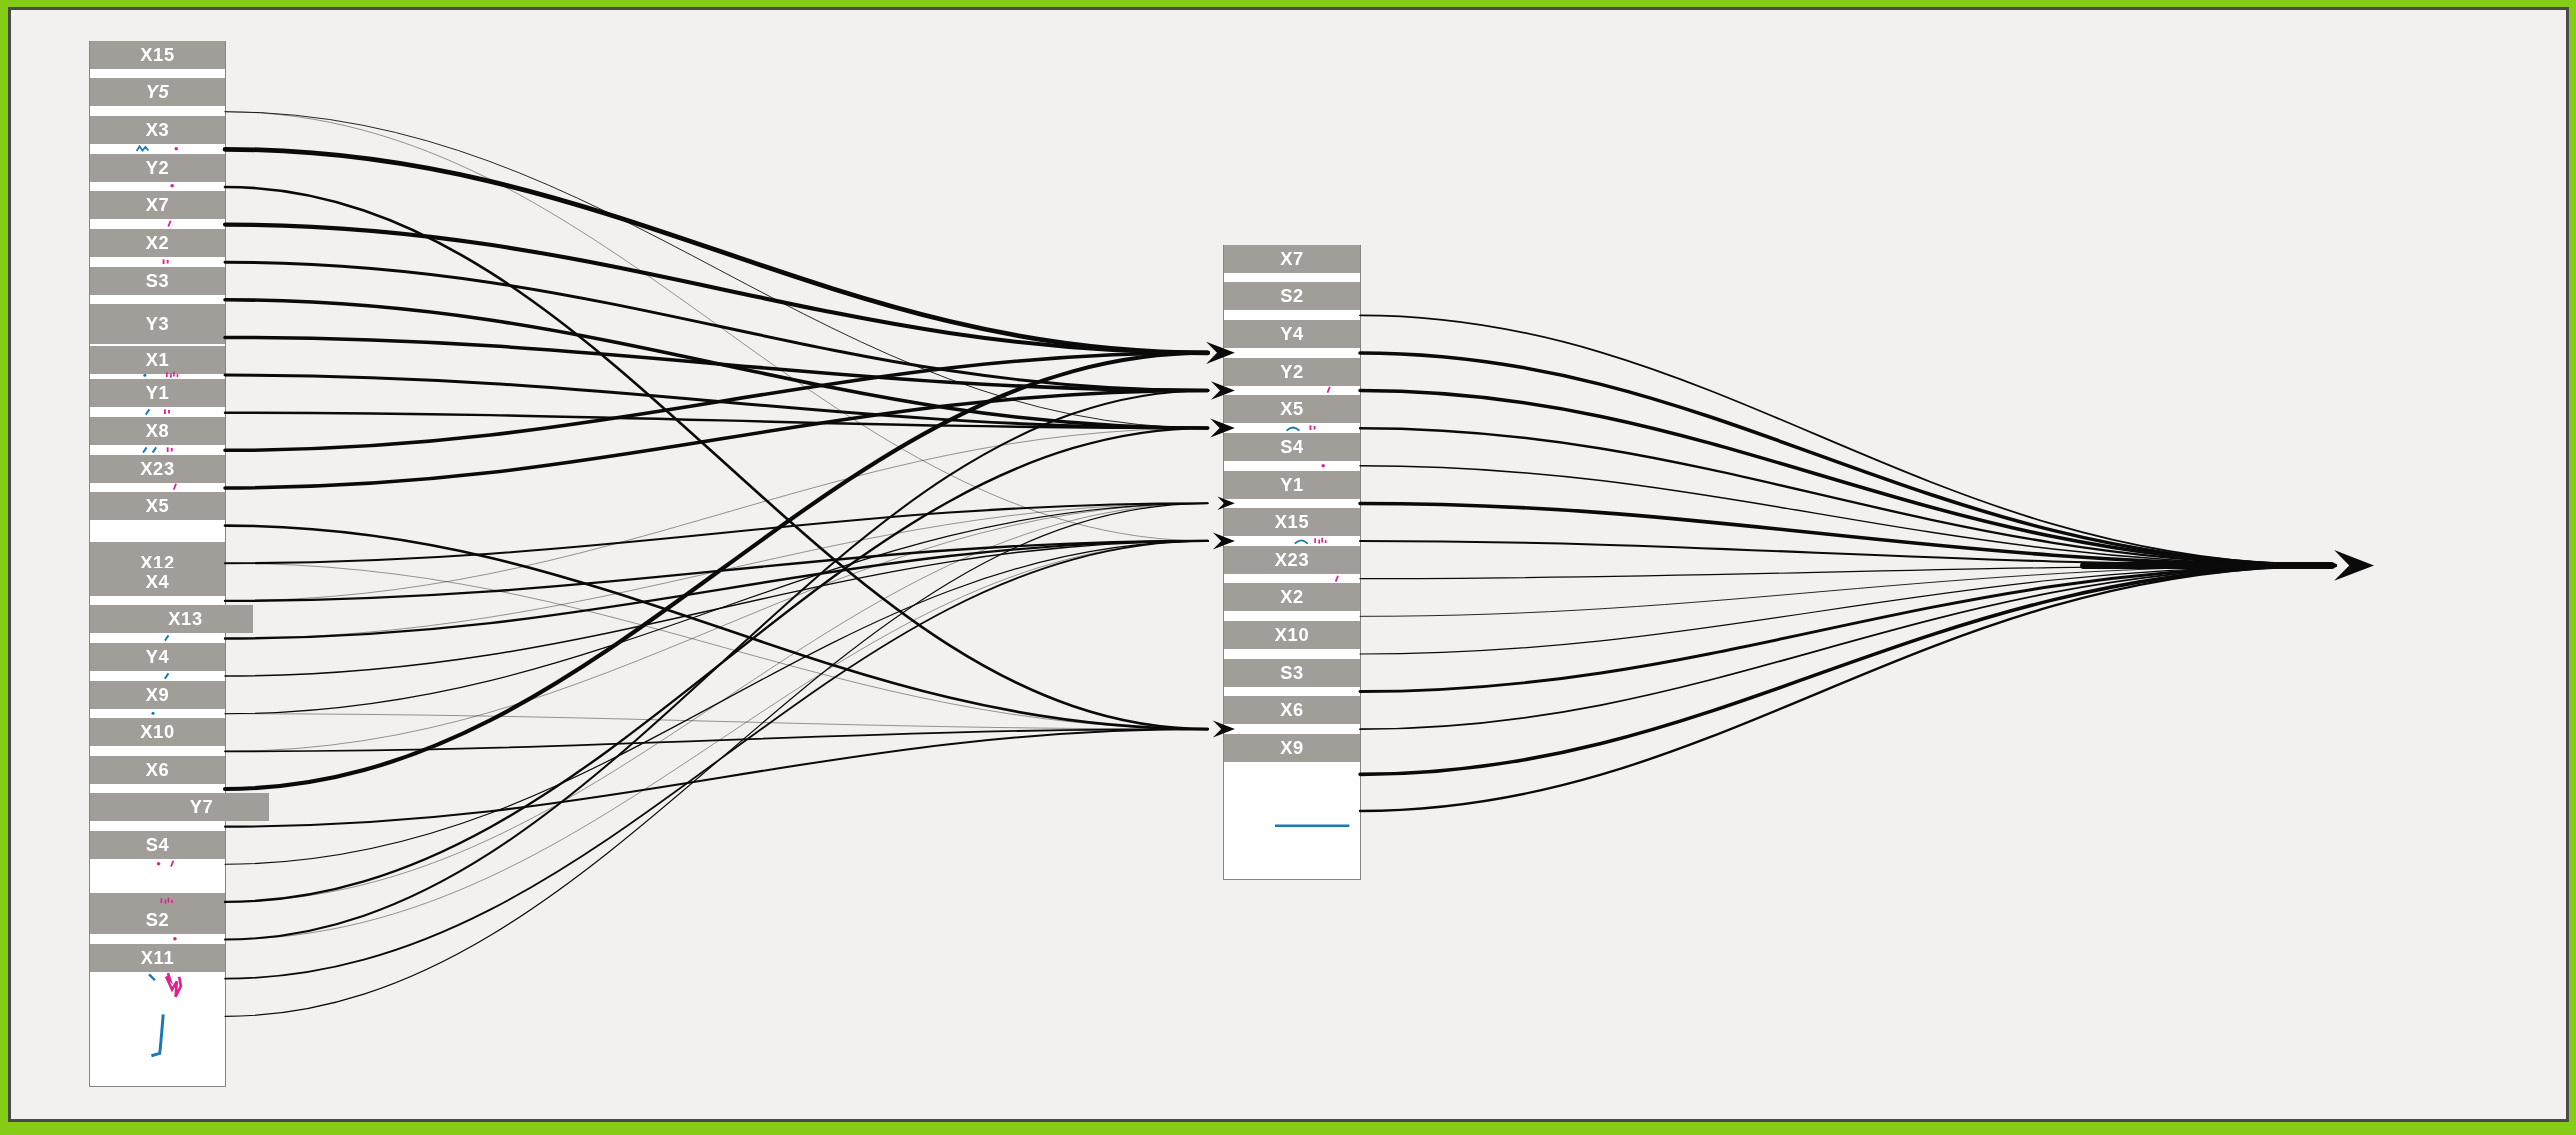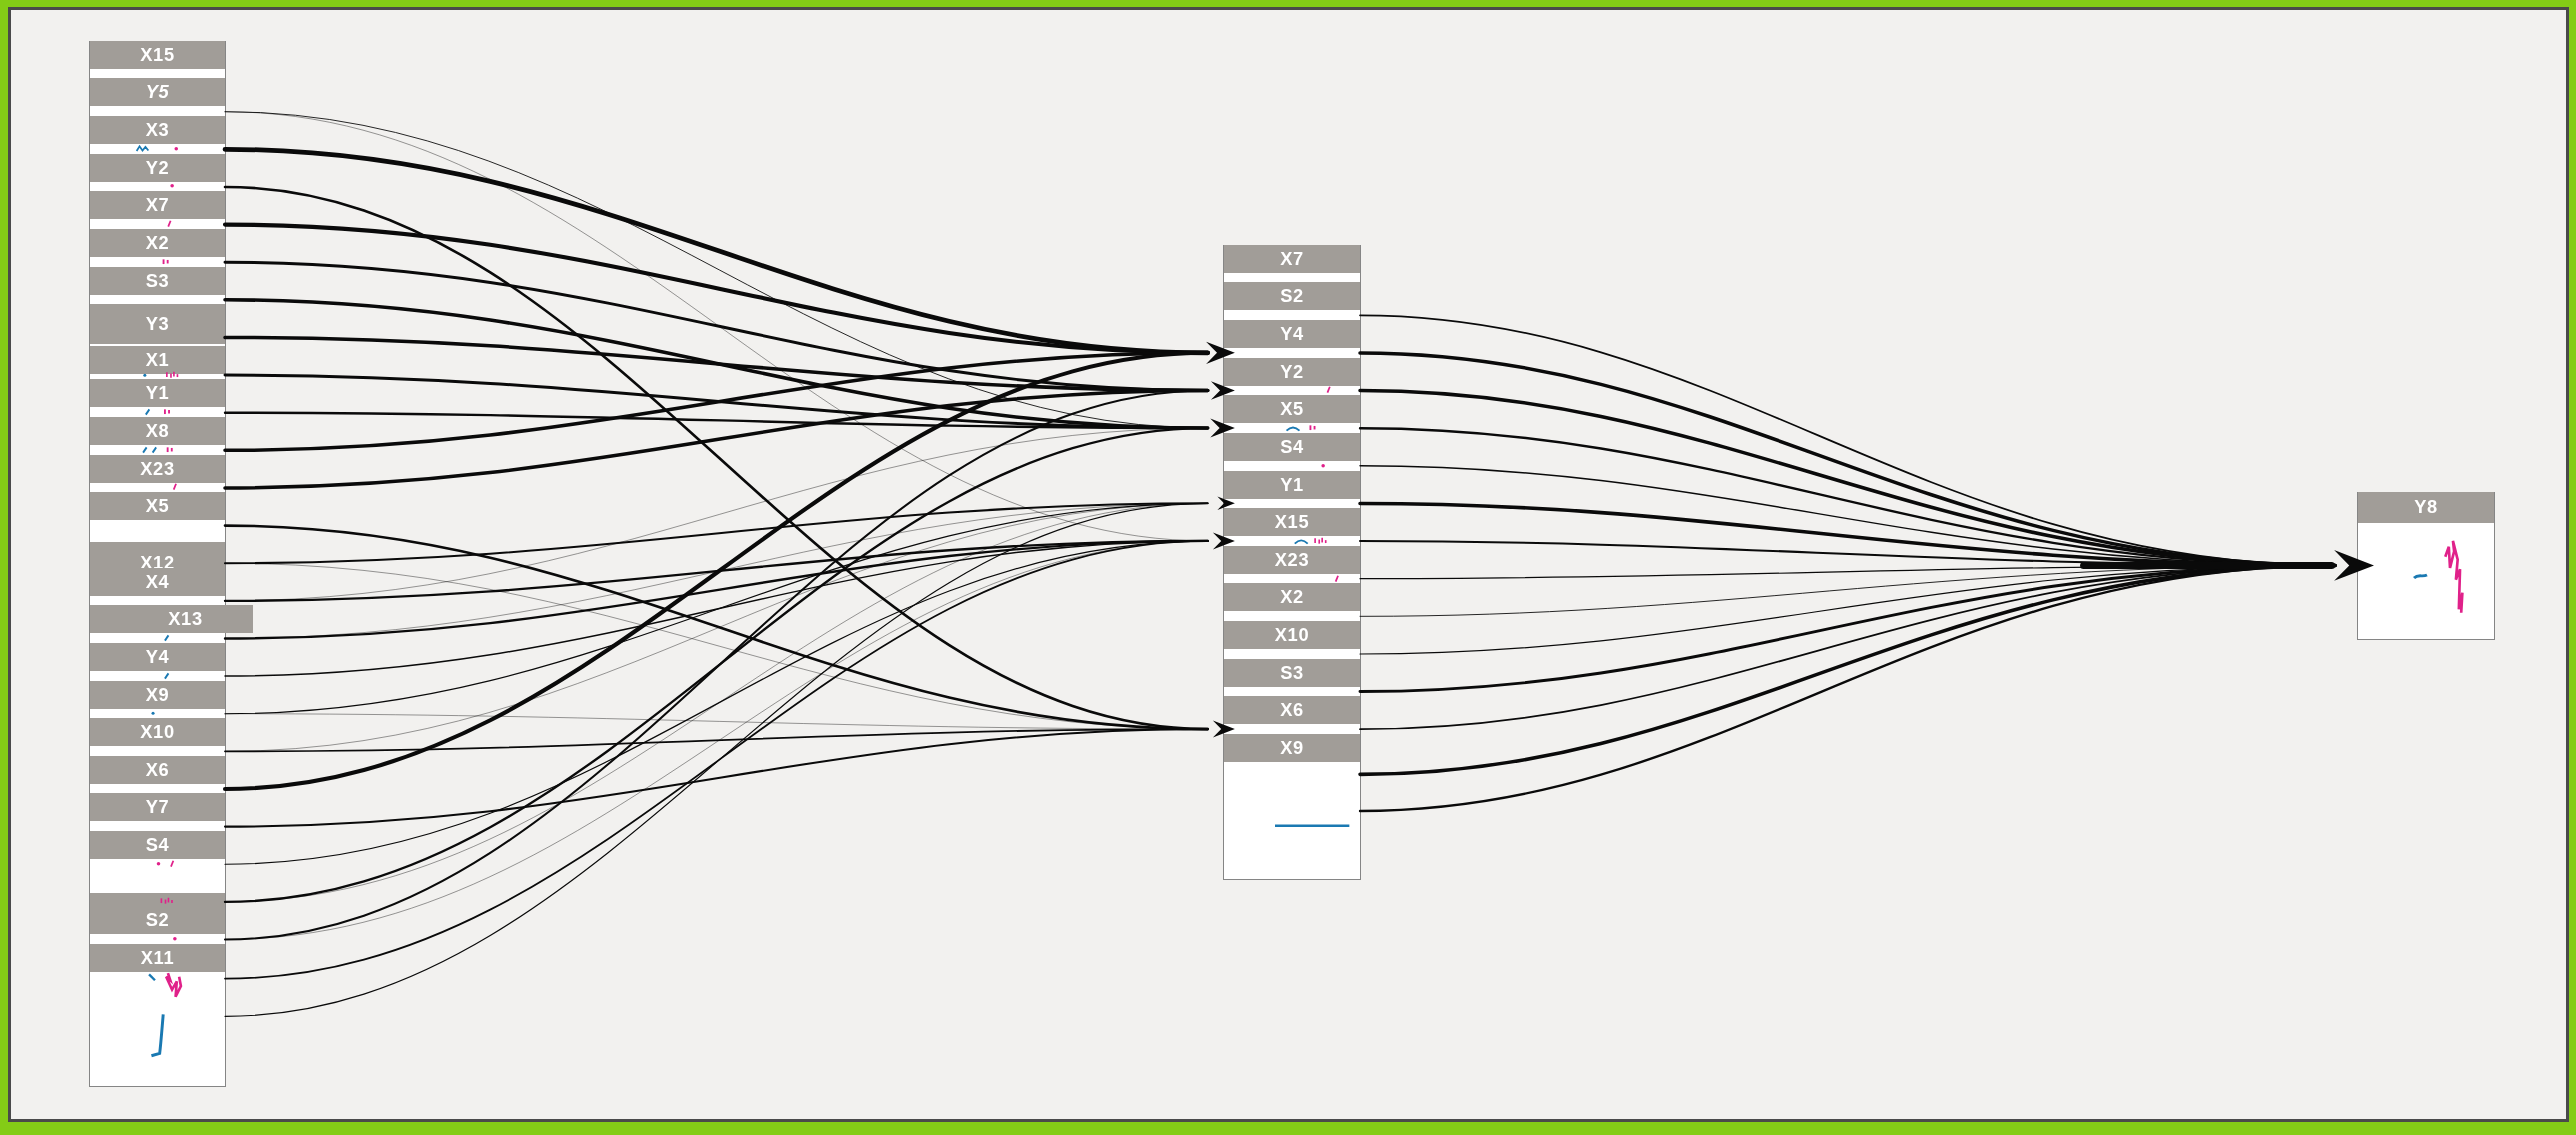--- a/index.html
+++ b/index.html
@@ -119,21 +119,21 @@
   </div>
       <svg class="strip-svg" width="137" height="10" style="top: 666px;" viewBox="0 0 232 17">
         <circle cx="106.72" cy="9" r="2.6" fill="#1a79b2"></circle>
       </svg>
       <div class="node-bar" style="top: 676px; height: 28px;">
     <span>X10</span>
   </div>
       <div class="node-bar" style="top: 714px; height: 28px;">
     <span>X6</span>
   </div>
-      <div class="node-bar" style="top: 751px; height: 28px;">
+      <div class="node-bar" style="top: 751px; height: 28px; padding-left: 44px;">
     <span>Y7</span>
   </div>
       <div class="node-bar" style="top: 789px; height: 28px;">
     <span>S4</span>
   </div>
       <svg class="strip-svg" width="137" height="10" style="top: 817px;" viewBox="0 0 232 17">
         <circle cx="116" cy="8" r="3" fill="#e0218a"></circle>
         <line x1="137.2" y1="13" x2="141.2" y2="3" stroke="#e0218a" stroke-width="3"></line>
       </svg>
       <div class="node-bar" style="top: 851px; height: 40px;">
@@ -222,29 +222,20 @@
     <span>X6</span>
   </div>
       <div class="node-bar" style="top: 488px; height: 28px;">
     <span>X9</span>
   </div>
       <svg class="box-svg" width="138" height="118" style="top: 516px;" viewBox="0 0 233 200">
         <line x1="86" y1="108" x2="212" y2="108" stroke="#1a79b2" stroke-width="4.5"></line>
       </svg>
     </div>
 
-  <div class="col-wrap column" id="output-node" style="left: 2357px; top: 492px; width: 138px; height: 148px;">
-    <div class="node-bar" id="output-bar" style="top: -1.2px; height: 31px;">
-      <span>Y8</span>
-    </div>
-  <svg class="box-svg" width="138" height="117" style="top: 29.5px;" viewBox="0 0 234 198">
-        <path d="M95,93 C102,86 109,92 117,88" fill="none" stroke="#1a79b2" stroke-width="5"></path>
-        <polyline points="148,57 154,40 156,76 163,48 161,30 169,62 166,96 173,78 171,146 177,118 175,152" fill="none" stroke="#e0218a" stroke-width="4.5"></polyline>
-      </svg>
-    </div>
 
   <svg id="edge-layer" width="2576" height="1135" viewBox="0 0 4364 1923">
       <path d="M 381,189.25 C 1040,189.25 1400,725.25 2046,725.25" fill="none" stroke="#0a0a0a" stroke-width="1.5" stroke-linecap="round" opacity="1"></path>
       <path d="M 381,253 C 1040,253 1400,597.75 2046,597.75" fill="none" stroke="#0a0a0a" stroke-width="8" stroke-linecap="round" opacity="1"></path>
       <path d="M 381,316.75 C 1040,316.75 1400,1235.25 2046,1235.25" fill="none" stroke="#0a0a0a" stroke-width="4.5" stroke-linecap="round" opacity="1"></path>
       <path d="M 381,380.5 C 1040,380.5 1400,597.75 2046,597.75" fill="none" stroke="#0a0a0a" stroke-width="7" stroke-linecap="round" opacity="1"></path>
       <path d="M 381,444.25 C 1040,444.25 1400,661.5 2046,661.5" fill="none" stroke="#0a0a0a" stroke-width="5" stroke-linecap="round" opacity="1"></path>
       <path d="M 381,508 C 1040,508 1400,725.25 2046,725.25" fill="none" stroke="#0a0a0a" stroke-width="6" stroke-linecap="round" opacity="1"></path>
       <path d="M 381,571.75 C 1040,571.75 1400,661.5 2046,661.5" fill="none" stroke="#0a0a0a" stroke-width="6" stroke-linecap="round" opacity="1"></path>
       <path d="M 381,635.5 C 1040,635.5 1400,725.25 2046,725.25" fill="none" stroke="#0a0a0a" stroke-width="5" stroke-linecap="round" opacity="1"></path>

